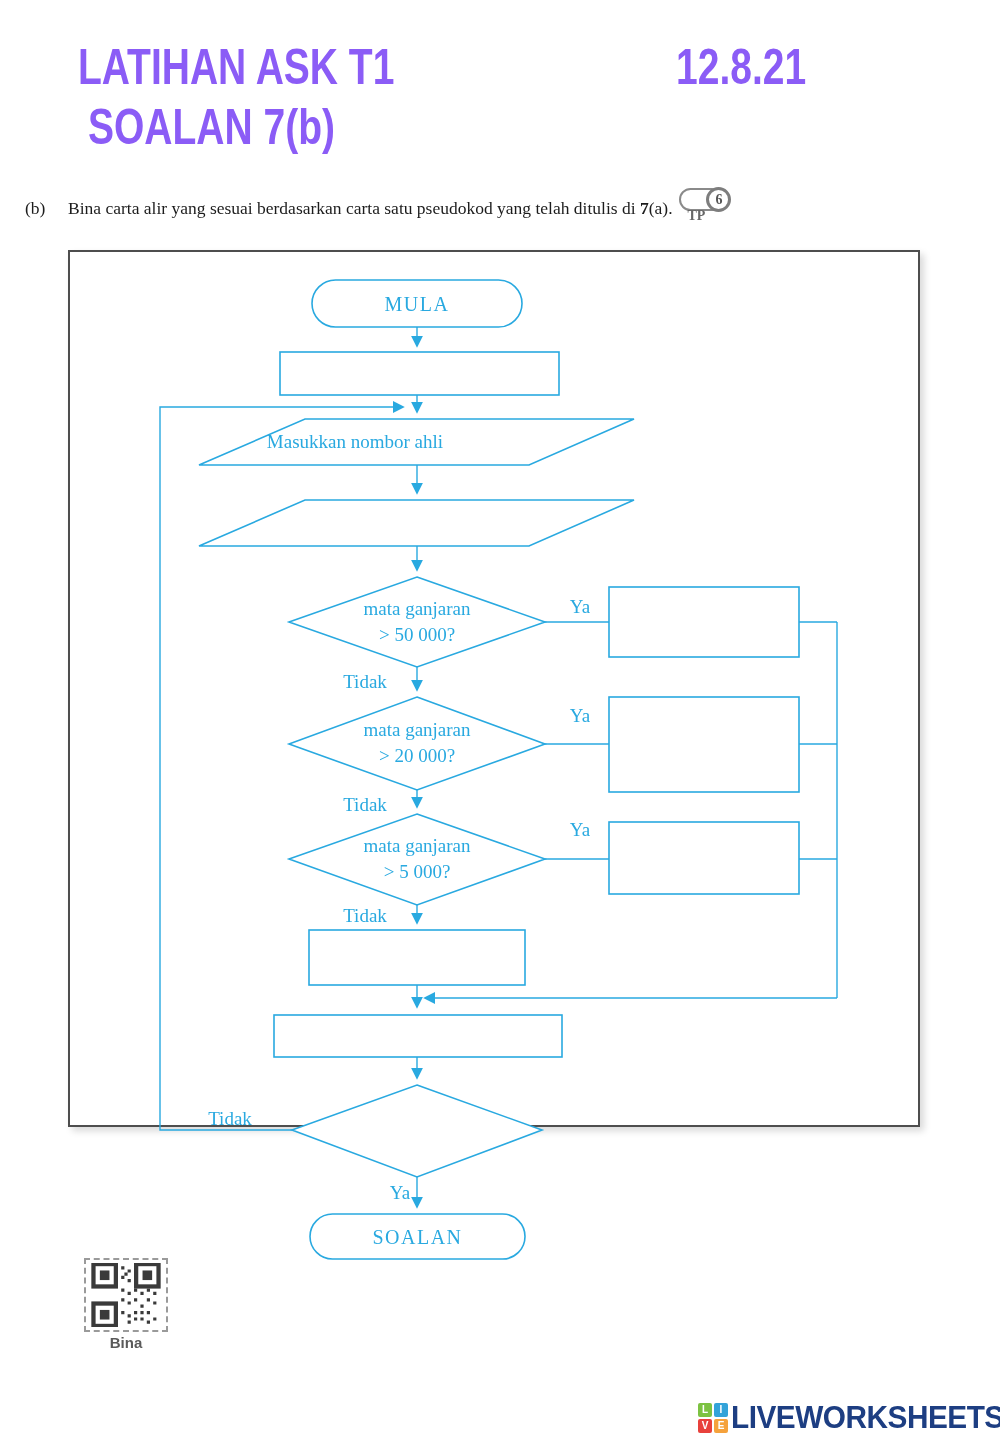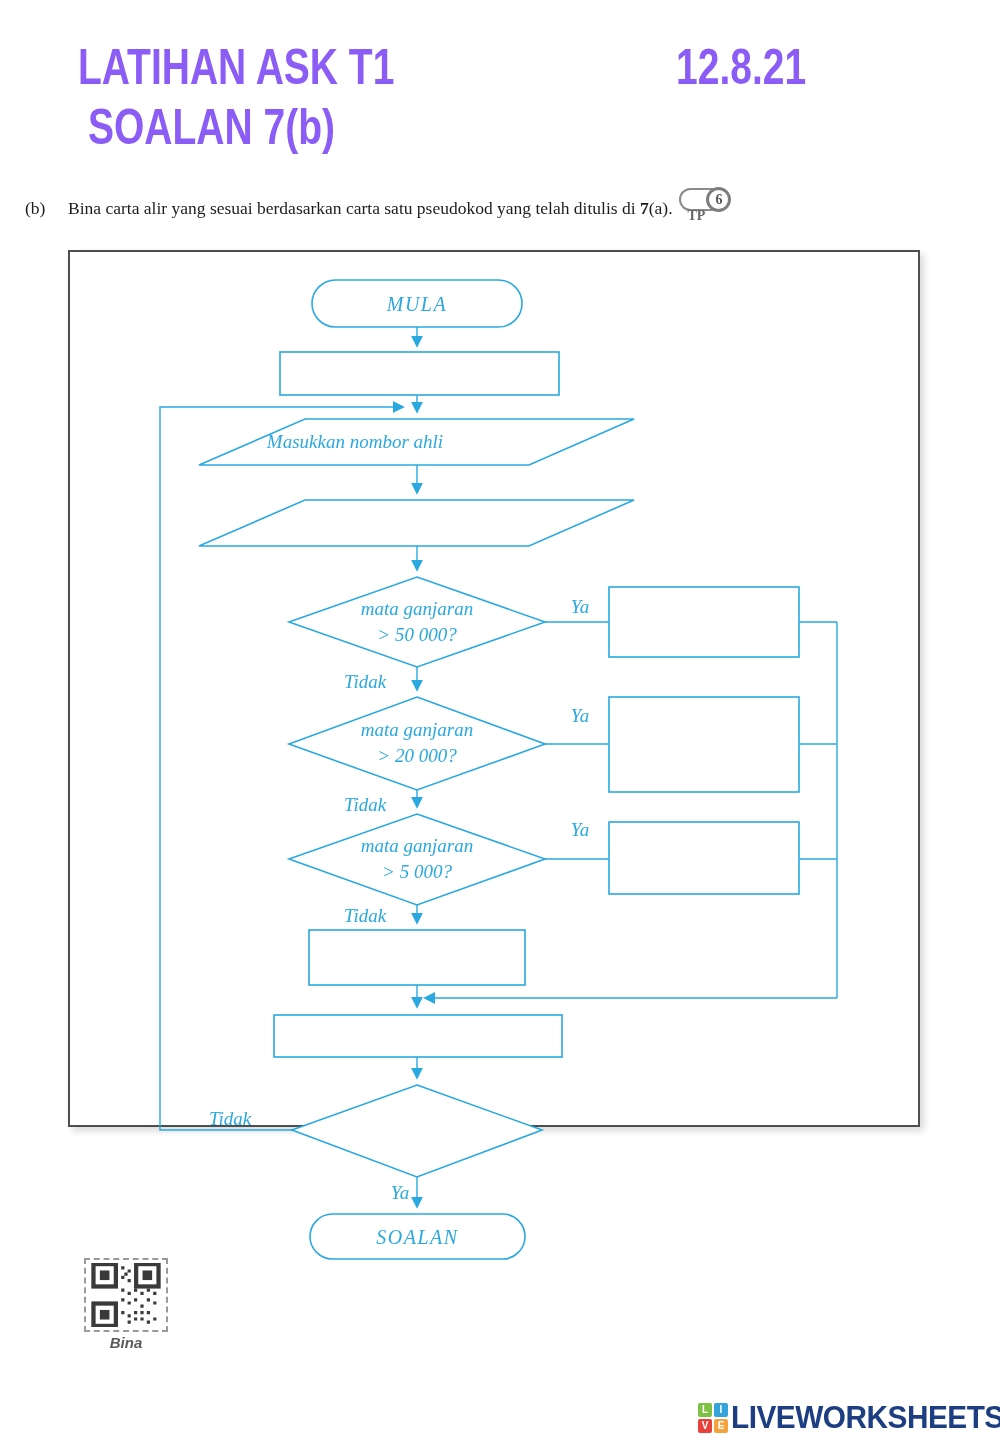--- a/index.html
+++ b/index.html
@@ -20,21 +20,21 @@
   .question .qlabel { display:inline-block; width:43px; }
   .question b { font-weight:700; }
   .tp-badge { display:inline-block; position:relative; vertical-align:-6px; margin-left:6px;
     border:2px solid #8a8a8a; border-radius:12px; height:23px; line-height:19px;
     padding:16px 16px 0 7px; color:#666; font-family:"Liberation Serif", serif; font-weight:700; font-size:14px; }
   .tp-badge .tp-circle { position:absolute; right:-10px; top:-3px; width:25px; height:25px;
     border:3px solid #7d7d7d; border-radius:50%; background:#fff; color:#555;
     text-align:center; line-height:19px; font-size:14px; font-weight:700; }
   
   .panel { position:absolute; left:68px; top:250px; width:852px; height:877px;
-    border:2px solid #4e4e4e; background:#fff; box-shadow:4px 4px 7px rgba(0,0,0,0.15);font-style:italic; }
+    border:2px solid #4e4e4e; background:#fff; box-shadow:4px 4px 7px rgba(0,0,0,0.15); }
   .panel svg.flow { position:absolute; left:0; top:0; }
   .flow .shape { fill:#fff; stroke:var(--line); stroke-width:1.6; }
   .flow .conn  { fill:none; stroke:var(--line); stroke-width:1.4; }
   .flow .mk    { fill:var(--line); }
   .flabel { position:absolute; color:var(--line); font-size:19px; text-align:center; line-height:24px; }
   .flabel.caps { font-size:20px; letter-spacing:1.5px; }
   .d-label div { line-height:26px; }
   
   .qr { position:absolute; left:14px; top:1006px; width:84px; height:74px;
     border:2px dashed #9a9a9a; padding:3px; background:#fff; }

